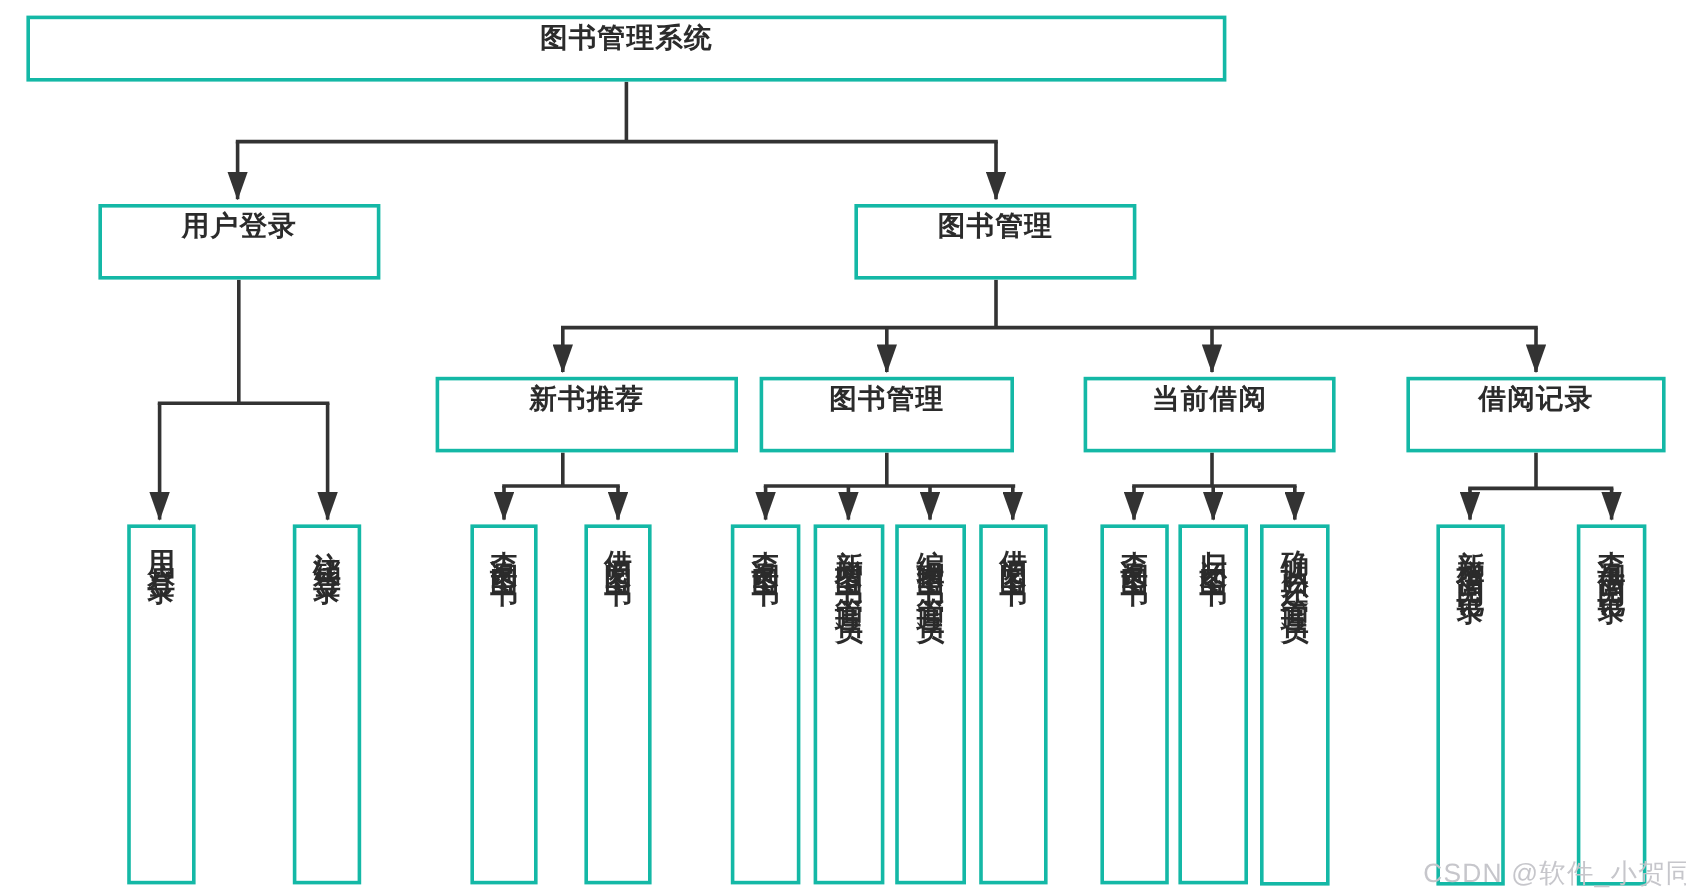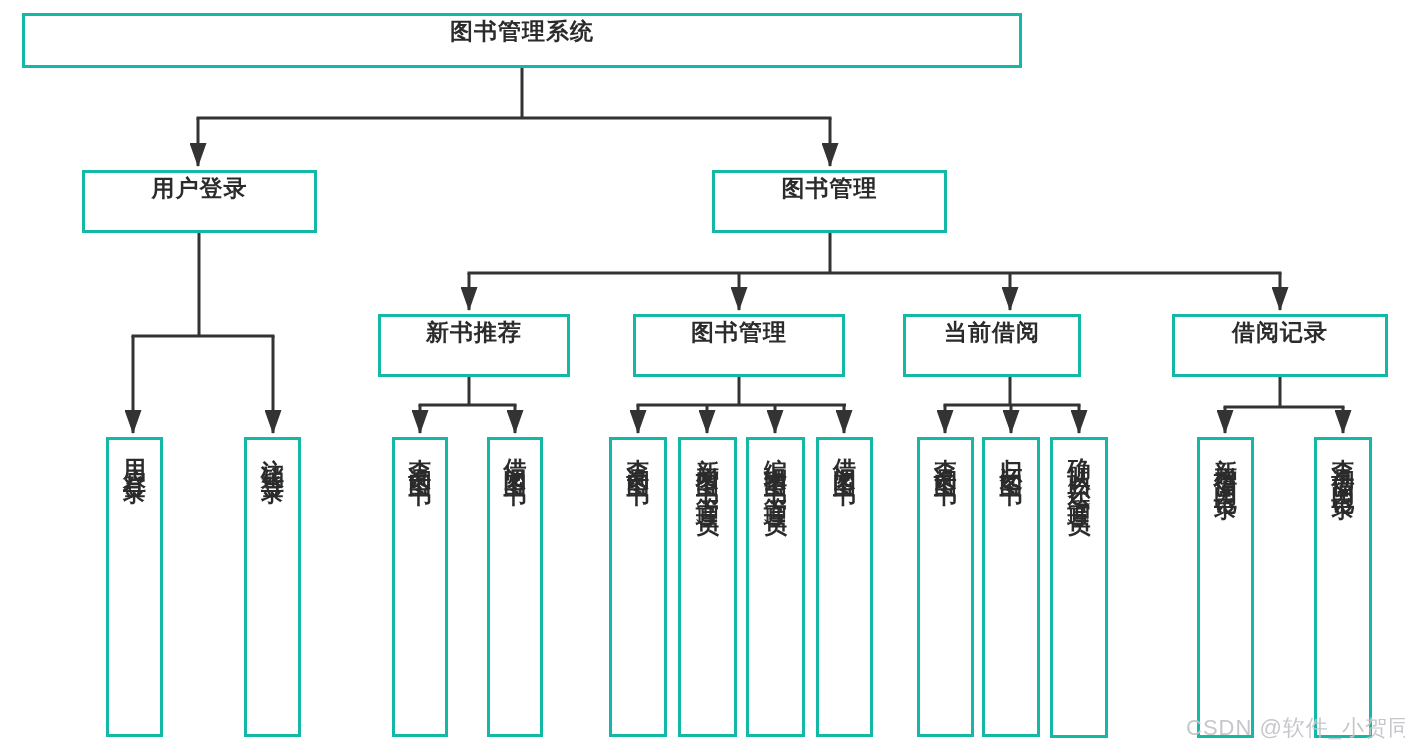--- a/index.html
+++ b/index.html
@@ -119,27 +119,27 @@
     <span class="label">图书管理系统</span>
   </div>
 
   <div class="node hbox" style="left:82px; top:170px; width:235px; height:63px;">
     <span class="label">用户登录</span>
   </div>
   <div class="node hbox" style="left:712px; top:170px; width:235px; height:63px;">
     <span class="label">图书管理</span>
   </div>
 
-  <div class="node hbox" style="left:378px; top:314px; width:192px; height:63px;">
+  <div class="node hbox" style="left:363px; top:314px; width:252px; height:63px;">
     <span class="label">新书推荐</span>
   </div>
   <div class="node hbox" style="left:633px; top:314px; width:212px; height:63px;">
     <span class="label">图书管理</span>
   </div>
-  <div class="node hbox" style="left:903px; top:314px; width:178px; height:63px;">
+  <div class="node hbox" style="left:903px; top:314px; width:210px; height:63px;">
     <span class="label">当前借阅</span>
   </div>
   <div class="node hbox" style="left:1172px; top:314px; width:216px; height:63px;">
     <span class="label">借阅记录</span>
   </div>
 
   <div class="node vbox" style="left:106px; top:437px; width:57px; height:300px;">
     <span class="label">用户登录</span>
   </div>
   <div class="node vbox" style="left:244px; top:437px; width:57px; height:300px;">

